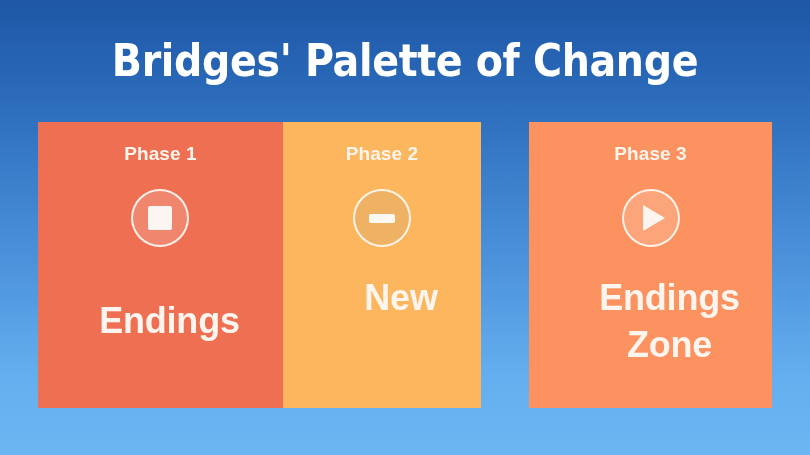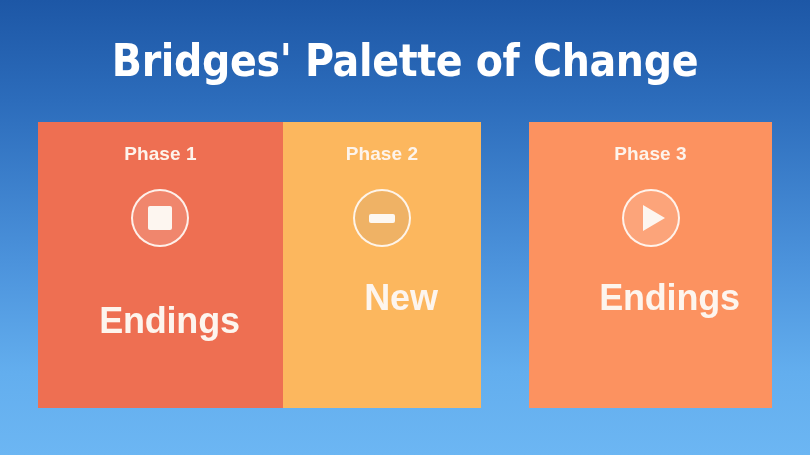--- a/index.html
+++ b/index.html
@@ -162,17 +162,18 @@
       </div>
     </div>
 
     <div class="panel panel-3">
       <div class="phase-label">Phase 3</div>
       <div class="icon-badge badge-3">
         <div class="glyph-play"></div>
       </div>
       <div class="panel-title two-line">
         <span class="ln">Endings</span>
+        <span class="ln">Zone</span>
       </div>
     </div>
 
   </div>
 </div>
 
 </body></html>

